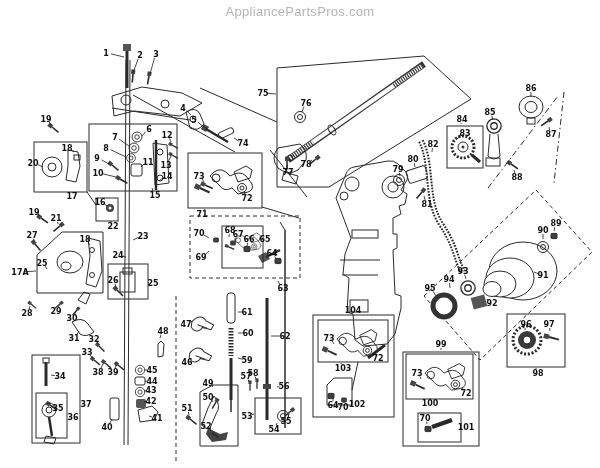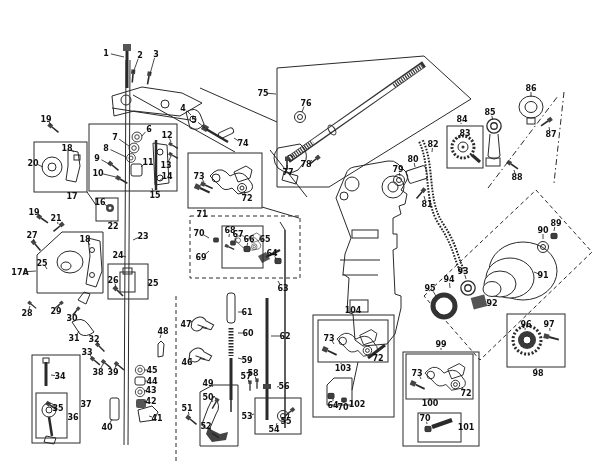--- a/index.html
+++ b/index.html
@@ -12,20 +12,21 @@
   .dashed{fill:none;stroke:#2a2a2a;stroke-width:1;stroke-dasharray:4 3;}
   .dashdot{fill:none;stroke:#2a2a2a;stroke-width:1;stroke-dasharray:6 3 1.5 3;}
   .leader{stroke:#1a1a1a;stroke-width:.8;}
   text.pl{font-family:"DejaVu Sans",sans-serif;font-size:8px;font-weight:700;fill:#111;
           text-anchor:middle;dominant-baseline:middle;}
 </style>
 </head>
 <body>
 
 <div id="stage">
+  <div id="wm">AppliancePartsPros.com</div>
 
   <svg id="cnv" width="600" height="468" viewBox="0 0 600 468" xmlns="http://www.w3.org/2000/svg">
     <defs>
       <g id="sc" stroke="#2a2a2a">
         <rect x="-4.5" y="-2" width="4.5" height="4" fill="#444" stroke="none"></rect>
         <line x1="0" y1="0" x2="8.5" y2="0" stroke-width="1.6"></line>
       </g>
       <g id="rg" fill="none" stroke="#2a2a2a">
         <circle r="5.5"></circle>
           <circle r="2.5"></circle>

